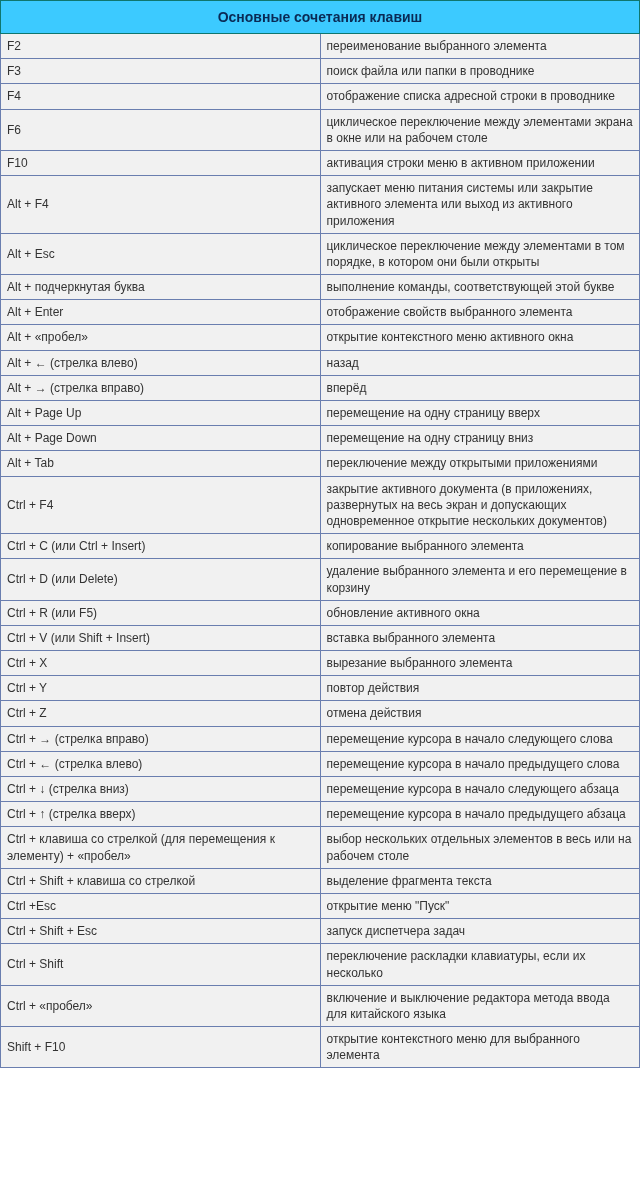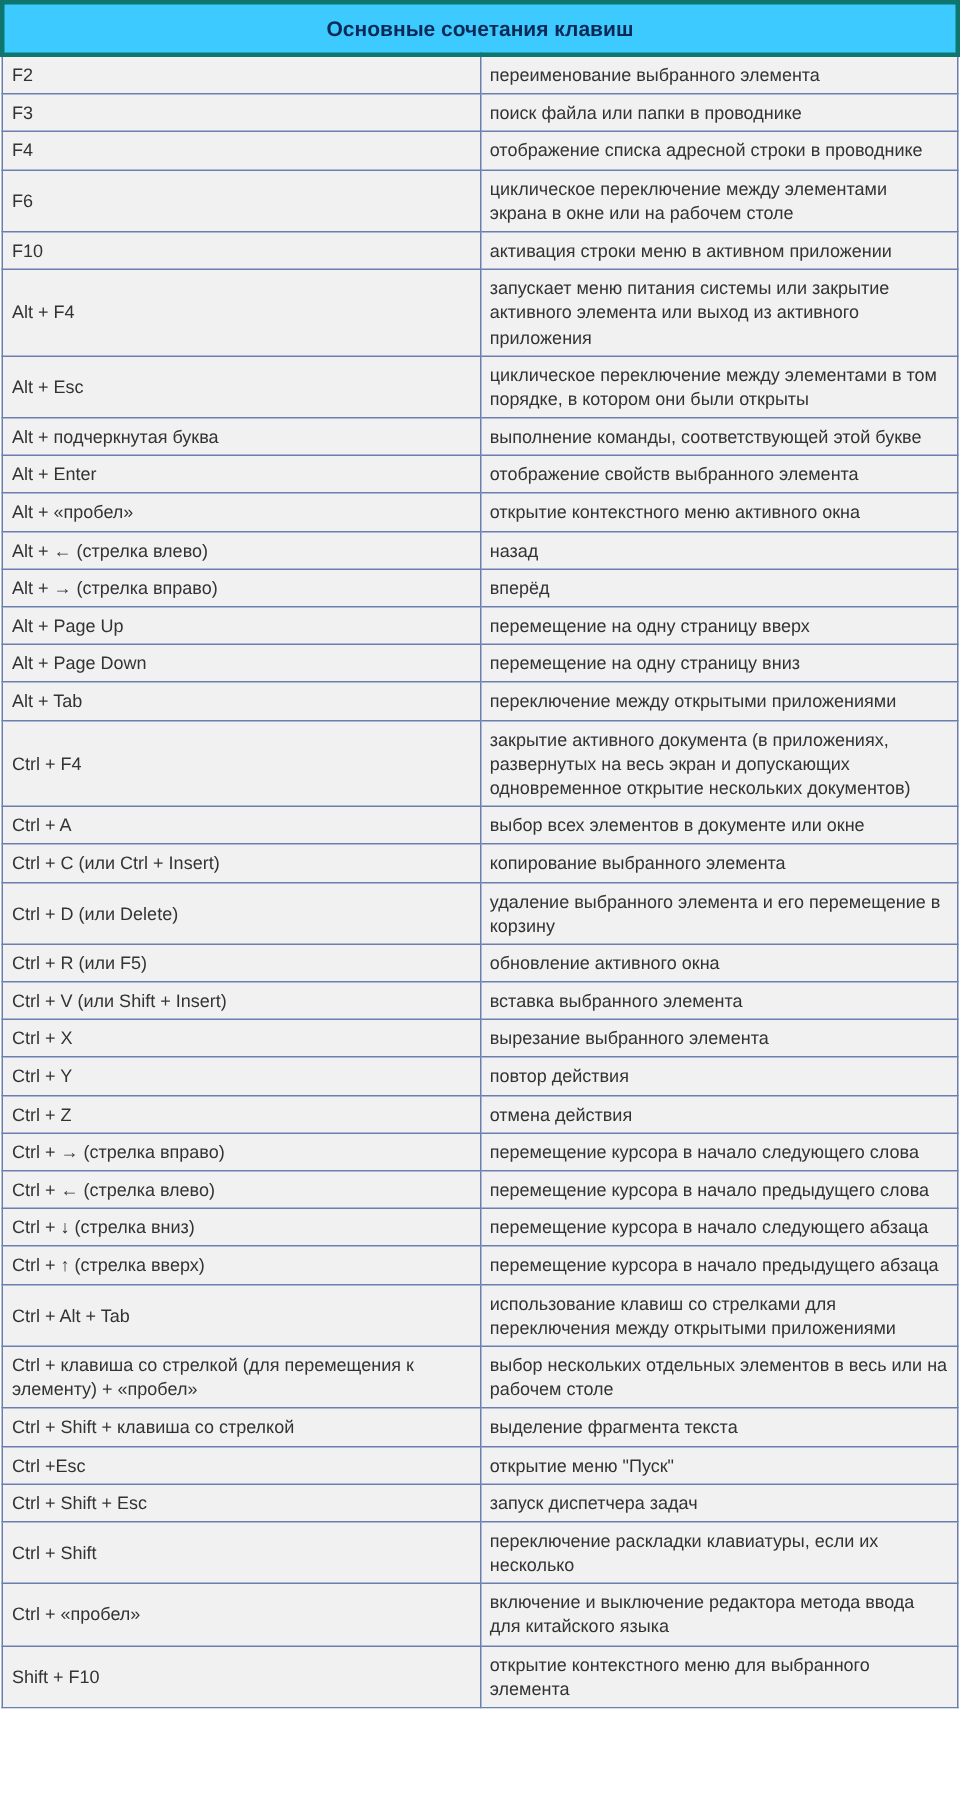--- a/index.html
+++ b/index.html
@@ -15,21 +15,21 @@
       border-collapse: collapse;
       table-layout: fixed;
     }
     th.header {
       background: #3ccaff;
       color: #0a2a55;
       font-weight: bold;
       text-align: center;
       padding: 8px 6px;
       font-size: 14px;
-      border: 3px solid #0f766e;
+      border: 1px solid #0f766e;
     }
     td {
       border: 1px solid #6a7eaf;
       padding: 4px 6px;
       vertical-align: middle;
       background: #f1f1f1;
       line-height: 1.35;
     }
     td.key-col {
       width: 225px;
@@ -107,24 +107,20 @@
       </tr>
       <tr>
         <td class="key-col">Alt + Tab</td>
         <td class="desc-col">переключение между открытыми приложениями</td>
       </tr>
       <tr>
         <td class="key-col">Ctrl + F4</td>
         <td class="desc-col">закрытие активного документа (в приложениях, развернутых на весь экран и допускающих одновременное открытие нескольких документов)</td>
       </tr>
       <tr>
-        <td class="key-col">Ctrl + A</td>
-        <td class="desc-col">выбор всех элементов в документе или окне</td>
-      </tr>
-      <tr>
         <td class="key-col">Ctrl + C (или Ctrl + Insert)</td>
         <td class="desc-col">копирование выбранного элемента</td>
       </tr>
       <tr>
         <td class="key-col">Ctrl + D (или Delete)</td>
         <td class="desc-col">удаление выбранного элемента и его перемещение в корзину</td>
       </tr>
       <tr>
         <td class="key-col">Ctrl + R (или F5)</td>
         <td class="desc-col">обновление активного окна</td>
@@ -155,24 +151,20 @@
       </tr>
       <tr>
         <td class="key-col">Ctrl + ↓ (стрелка вниз)</td>
         <td class="desc-col">перемещение курсора в начало следующего абзаца</td>
       </tr>
       <tr>
         <td class="key-col">Ctrl + ↑ (стрелка вверх)</td>
         <td class="desc-col">перемещение курсора в начало предыдущего абзаца</td>
       </tr>
       <tr>
-        <td class="key-col">Ctrl + Alt + Tab</td>
-        <td class="desc-col">использование клавиш со стрелками для переключения между открытыми приложениями</td>
-      </tr>
-      <tr>
         <td class="key-col">Ctrl + клавиша со стрелкой (для перемещения к элементу) + «пробел»</td>
         <td class="desc-col">выбор нескольких отдельных элементов в весь или на рабочем столе</td>
       </tr>
       <tr>
         <td class="key-col">Ctrl + Shift + клавиша со стрелкой</td>
         <td class="desc-col">выделение фрагмента текста</td>
       </tr>
       <tr>
         <td class="key-col">Ctrl +Esc</td>
         <td class="desc-col">открытие меню "Пуск"</td>

